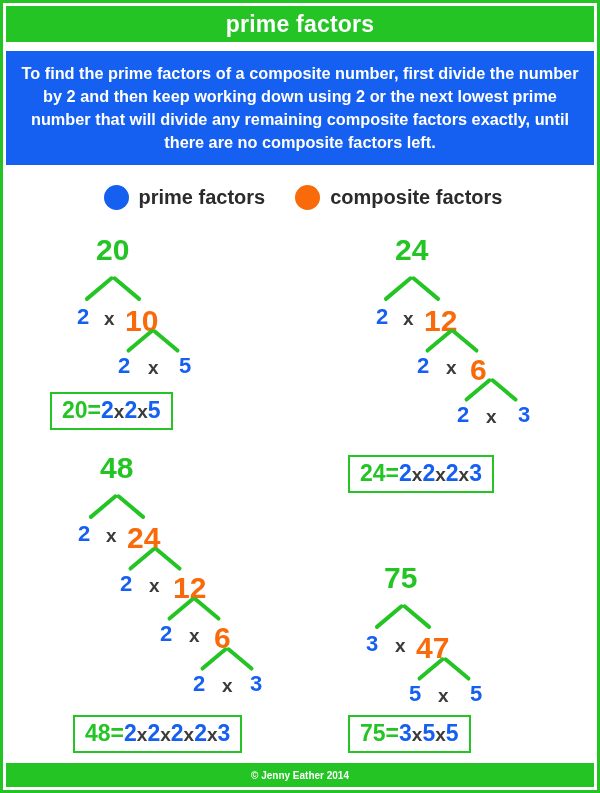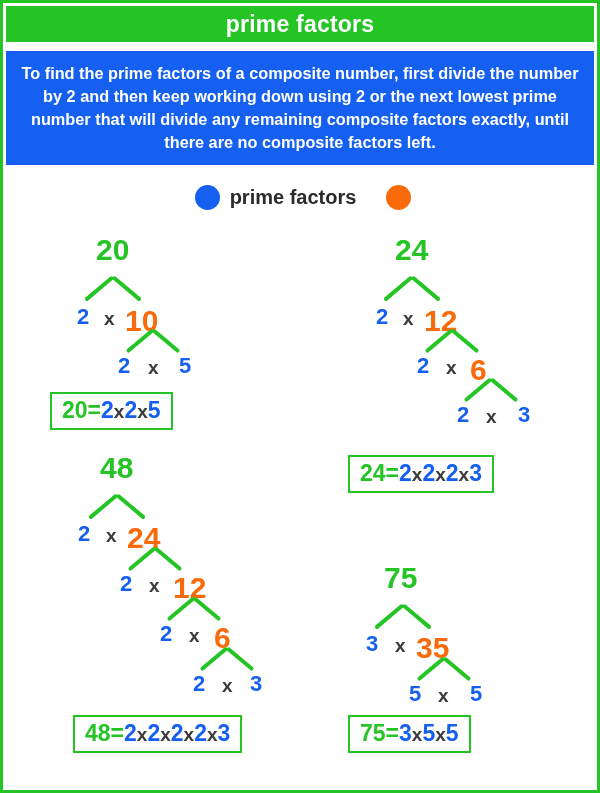--- a/index.html
+++ b/index.html
@@ -165,20 +165,21 @@
     <p>To find the prime factors of a composite number, first divide the number by 2 and then keep working down using 2 or the next lowest prime number that will divide any remaining composite factors exactly, until there are no composite factors left.</p>
   </div>
 
   <div class="legend">
     <div class="legend-item">
       <span class="dot blue"></span>
       <span class="legend-label">prime factors</span>
     </div>
     <div class="legend-item">
       <span class="dot orange"></span>
+      <span class="legend-label">composite factors</span>
     </div>
   </div>
 
   <div class="tree" style="left:0;top:0;">
     <div class="node root" style="left:93px;top:232px;">20</div>
     <div class="branch" style="left:110px;top:272px;">
       <span style="width:36px; transform: rotate(140deg);"></span>
       <span style="width:36px; transform: rotate(40deg);"></span>
     </div>
     <div class="node prime" style="left:74px;top:303px;">2</div>
@@ -263,28 +264,31 @@
   </div>
 
   <div class="tree" style="left:0;top:0;">
     <div class="node root" style="left:381px;top:560px;">75</div>
     <div class="branch" style="left:400px;top:600px;">
       <span style="width:36px; transform: rotate(140deg);"></span>
       <span style="width:36px; transform: rotate(40deg);"></span>
     </div>
     <div class="node prime" style="left:363px;top:630px;">3</div>
     <div class="node times" style="left:392px;top:633px;">x</div>
-    <div class="node composite" style="left:413px;top:630px;">35</div>
+    <div class="node composite" style="left:413px;top:630px;">47</div>
     <div class="branch" style="left:441px;top:653px;">
       <span style="width:34px; transform: rotate(140deg);"></span>
       <span style="width:34px; transform: rotate(40deg);"></span>
     </div>
     <div class="node prime" style="left:406px;top:680px;">5</div>
     <div class="node times" style="left:435px;top:683px;">x</div>
     <div class="node prime" style="left:467px;top:680px;">5</div>
 
     <div class="result-box" style="left:345px;top:712px;">
       <span class="r-num">75</span><span class="r-eq">=</span><span class="r-p">3</span><span class="r-x">x</span><span class="r-p">5</span><span class="r-x">x</span><span class="r-p">5</span>
     </div>
   </div>
 
+  <div class="footer">
+    <span>© Jenny Eather 2014</span>
+  </div>
 
 </div>
 
 </body></html>

